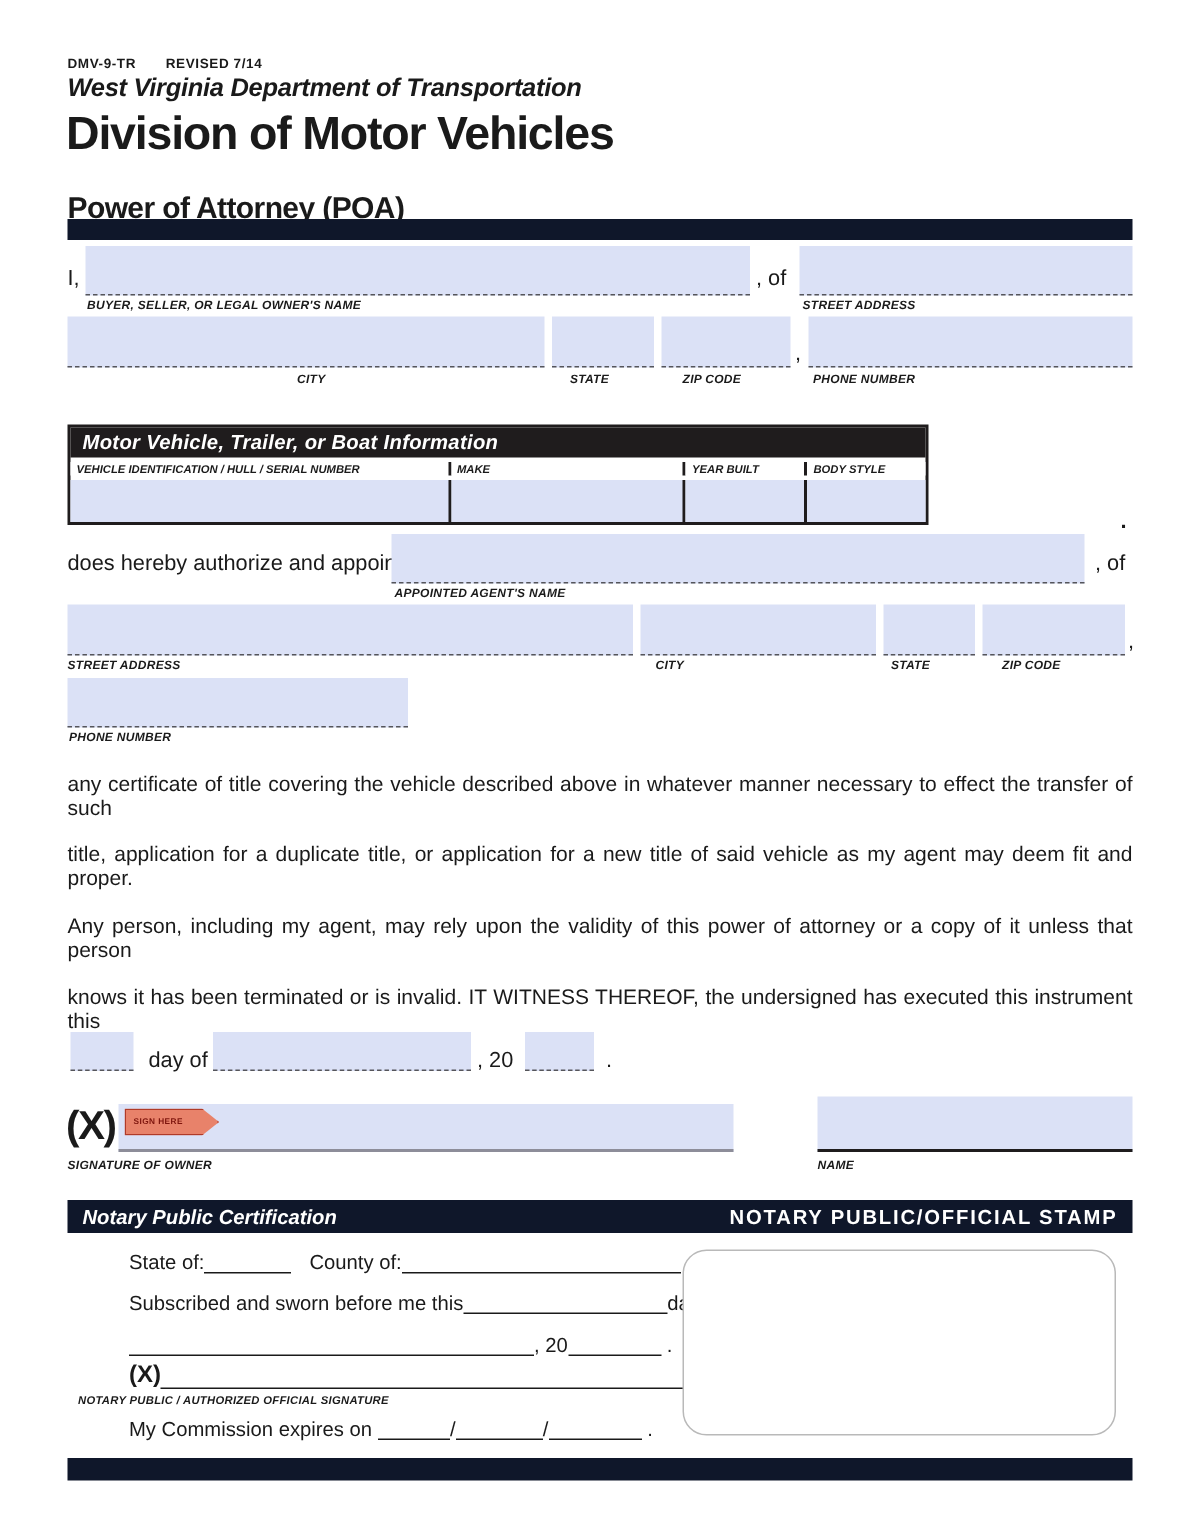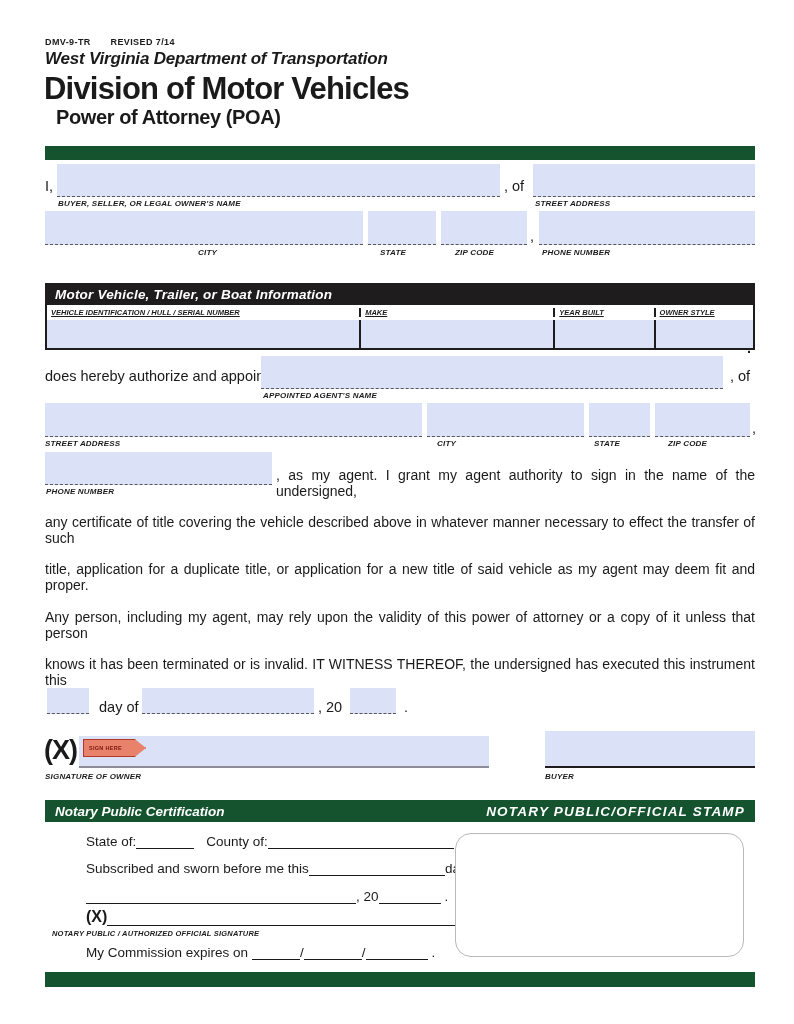--- a/index.html
+++ b/index.html
@@ -1,28 +1,28 @@
 <!DOCTYPE html>
 <html><head>
 <meta charset="utf-8">
 <style>
   html,body{margin:0;padding:0;background:#ffffff;}
   .page{position:relative;width:794px;height:1024px;background:#ffffff;overflow:hidden;
         font-family:"Liberation Sans",sans-serif;color:#1a1a1a;}
   .abs{position:absolute;}
-  .bar{position:absolute;background:#14532d;text-align:center;}
+  .bar{position:absolute;background:#0f172a;text-align:center;}
   .field{position:absolute;background:#dbe1f6;border-bottom:1px dashed #55555a;box-sizing:border-box;}
   .lbl{position:absolute;font-style:italic;font-weight:bold;font-size:8px;letter-spacing:.2px;white-space:nowrap;}
   .txt{position:absolute;font-size:14.5px;white-space:nowrap;}
   .para{position:absolute;left:45px;width:710px;font-size:14px;text-align:justify;text-align-last:justify;white-space:normal;}
   .hdr-small{position:absolute;font-size:9px;font-weight:bold;letter-spacing:.4px;}
   .hdr-dept{position:absolute;font-size:17px;font-weight:bold;font-style:italic;letter-spacing:-.2px;}
   .hdr-div{position:absolute;font-size:31px;font-weight:bold;letter-spacing:-.8px;}
   .hdr-poa{position:absolute;font-size:20px;font-weight:bold;letter-spacing:-.4px;}
-  .vtable{position:absolute;left:45px;top:283px;width:710px;border:2px solid #1f1c1d;box-sizing:border-box;text-decoration:underline;}
+  .vtable{position:absolute;left:45px;top:283px;width:574px;border:2px solid #1f1c1d;box-sizing:border-box;}
   .vtable-title{background:#1f1c1d;color:#fff;font-weight:bold;font-style:italic;font-size:13.5px;
                 padding:2px 0 3px 8px;letter-spacing:.2px;}
   .vrow{display:flex;justify-content:center;}
   .vhead{height:15px;align-items:center;}
   .vhead .vcell{font-style:italic;font-weight:bold;font-size:7.5px;padding-left:4px;background:#fff;}
   .vdata{height:28px;}
   .vdata .vcell{background:#dbe1f6;}
   .vcell{box-sizing:border-box;border-right:2px solid #1f1c1d;}
   .vcell:last-child{border-right:none;}
   .c1{width:44.5%;} .c2{width:27.5%;} .c3{width:14.2%;} .c4{width:13.8%;}
@@ -44,21 +44,21 @@
 
 <div class="page">
 
   <div class="hdr-small" style="left:45px;top:37px;text-align:center;">
     <span>DMV-9-TR</span>
     <span style="display:inline-block;width:14px;"></span>
     <span>REVISED 7/14</span>
   </div>
   <div class="hdr-dept" style="left:45px;top:49px;">West Virginia Department of Transportation</div>
   <div class="hdr-div" style="left:44px;top:71px;">Division of Motor Vehicles</div>
-  <div class="hdr-poa" style="left:45px;top:106px;margin-left:11px;">Power of Attorney (POA)</div>
+  <div class="hdr-poa" style="left:45px;top:128px;">Power of Attorney (POA)</div>
 
 
   <div class="bar" style="left:45px;top:146px;width:710px;height:14px;"></div>
 
   <div class="txt" style="left:45px;top:178px;">I,</div>
   <div class="field" style="left:57px;top:164px;width:443px;height:33px;"></div>
   <div class="txt" style="left:504px;top:178px;">, of</div>
   <div class="field" style="left:533px;top:164px;width:222px;height:33px;"></div>
   <div class="lbl" style="left:58px;top:199px;">BUYER, SELLER, OR LEGAL OWNER'S NAME</div>
   <div class="lbl" style="left:535px;top:199px;">STREET ADDRESS</div>
@@ -72,21 +72,21 @@
   <div class="lbl" style="left:380px;top:248px;">STATE</div>
   <div class="lbl" style="left:455px;top:248px;">ZIP CODE</div>
   <div class="lbl" style="left:542px;top:248px;">PHONE NUMBER</div>
 
   <div class="vtable">
     <div class="vtable-title">Motor Vehicle, Trailer, or Boat Information</div>
     <div class="vrow vhead">
       <div class="vcell c1">VEHICLE IDENTIFICATION / HULL / SERIAL NUMBER</div>
       <div class="vcell c2">MAKE</div>
       <div class="vcell c3">YEAR BUILT</div>
-      <div class="vcell c4">OWNER STYLE</div>
+      <div class="vcell c4">BODY STYLE</div>
     </div>
     <div class="vrow vdata">
       <div class="vcell c1"></div>
       <div class="vcell c2"></div>
       <div class="vcell c3"></div>
       <div class="vcell c4"></div>
     </div>
   </div>
   <div class="txt" style="left:747px;top:340px;font-weight:bold;">.</div>
 
@@ -99,21 +99,20 @@
   <div class="field" style="left:427px;top:403px;width:157px;height:34px;"></div>
   <div class="field" style="left:589px;top:403px;width:61px;height:34px;"></div>
   <div class="field" style="left:655px;top:403px;width:95px;height:34px;"></div>
   <div class="txt" style="left:752px;top:420px;">,</div>
   <div class="lbl" style="left:45px;top:439px;">STREET ADDRESS</div>
   <div class="lbl" style="left:437px;top:439px;">CITY</div>
   <div class="lbl" style="left:594px;top:439px;">STATE</div>
   <div class="lbl" style="left:668px;top:439px;">ZIP CODE</div>
 
   <div class="field" style="left:45px;top:452px;width:227px;height:33px;"></div>
-  <div class="txt para" style="left:276px;top:467px;width:479px;">, as my agent.  I grant my agent authority to sign in the name of the undersigned,</div>
   <div class="lbl" style="left:46px;top:487px;">PHONE NUMBER</div>
 
   <div class="para" style="top:514px;">any certificate of title covering the vehicle described above in whatever manner necessary to effect the transfer of such</div>
   <div class="para" style="top:561px;">title, application for a duplicate title, or application for a new title of said vehicle as my agent may deem fit and proper.</div>
   <div class="para" style="top:609px;">Any person, including my agent, may rely upon the validity of this power of attorney or a copy of it unless that person</div>
   <div class="para" style="top:656px;">knows it has been terminated or is invalid.  IT WITNESS THEREOF, the undersigned has executed this instrument this</div>
 
   <div class="field" style="left:47px;top:688px;width:42px;height:26px;"></div>
   <div class="txt" style="left:99px;top:699px;">day of</div>
   <div class="field" style="left:142px;top:688px;width:172px;height:26px;"></div>
@@ -121,25 +120,25 @@
   <div class="field" style="left:350px;top:688px;width:46px;height:26px;"></div>
   <div class="txt" style="left:404px;top:699px;">.</div>
 
   <div class="sig-x" style="left:44px;top:735px;">(X)</div>
   <div class="field" style="left:79px;top:736px;width:410px;height:32px;border-bottom:2.5px solid #8d8d99;"></div>
   <div class="tag" style="left:83px;top:739px;width:56px;height:16px;">
     <span>SIGN HERE</span>
   </div>
   <div class="lbl" style="left:45px;top:772px;">SIGNATURE OF OWNER</div>
   <div class="field" style="left:545px;top:731px;width:210px;height:37px;border-bottom:2.5px solid #1f1c1d;"></div>
-  <div class="lbl" style="left:545px;top:772px;">BUYER</div>
+  <div class="lbl" style="left:545px;top:772px;">NAME</div>
 
   <div class="bar" style="left:45px;top:800px;width:710px;height:22px;display:flex;align-items:center;justify-content:space-between;box-sizing:border-box;padding:0 10px;">
     <span style="color:#fff;font-weight:bold;font-style:italic;font-size:13.5px;">Notary Public Certification</span>
-    <span style="color:#fff;font-weight:bold;font-style:italic;font-size:13.5px;letter-spacing:1.2px;">NOTARY PUBLIC/OFFICIAL STAMP</span>
+    <span style="color:#fff;font-weight:bold;font-size:13.5px;letter-spacing:1.2px;">NOTARY PUBLIC/OFFICIAL STAMP</span>
   </div>
 
   <div class="nrow" style="left:52px;top:834px;">
     <span>State of:</span>
     <span class="uline" style="width:58px;"></span>
     <span class="gap" style="width:12px;"></span>
     <span>County of:</span>
     <span class="uline" style="width:186px;"></span>
   </div>
 

